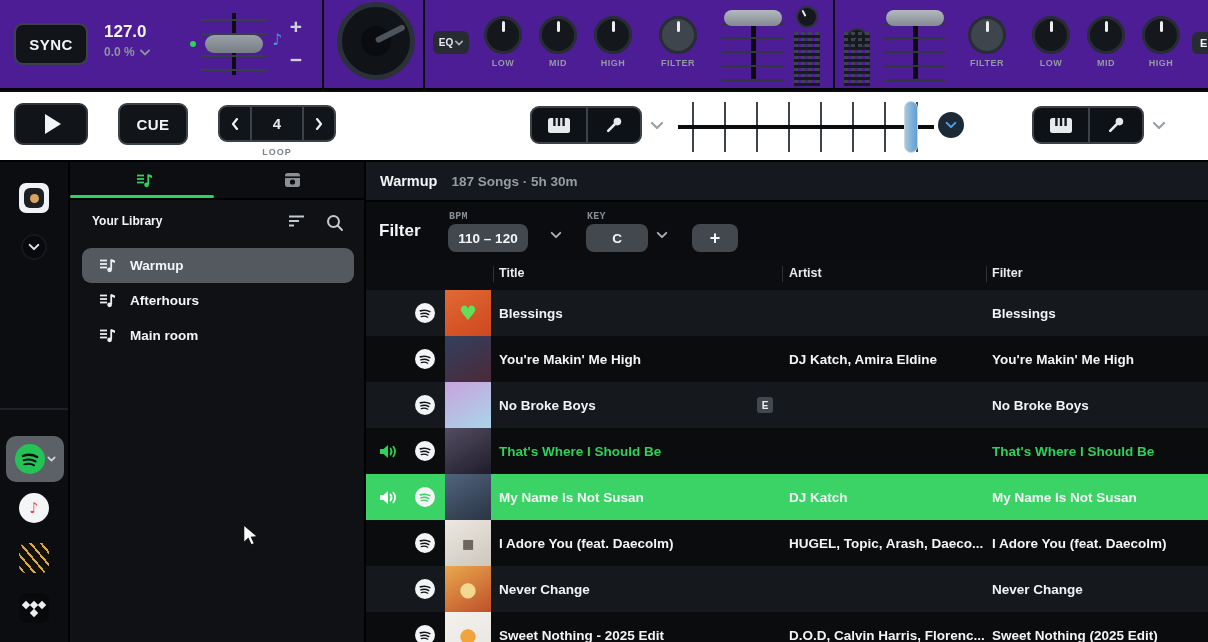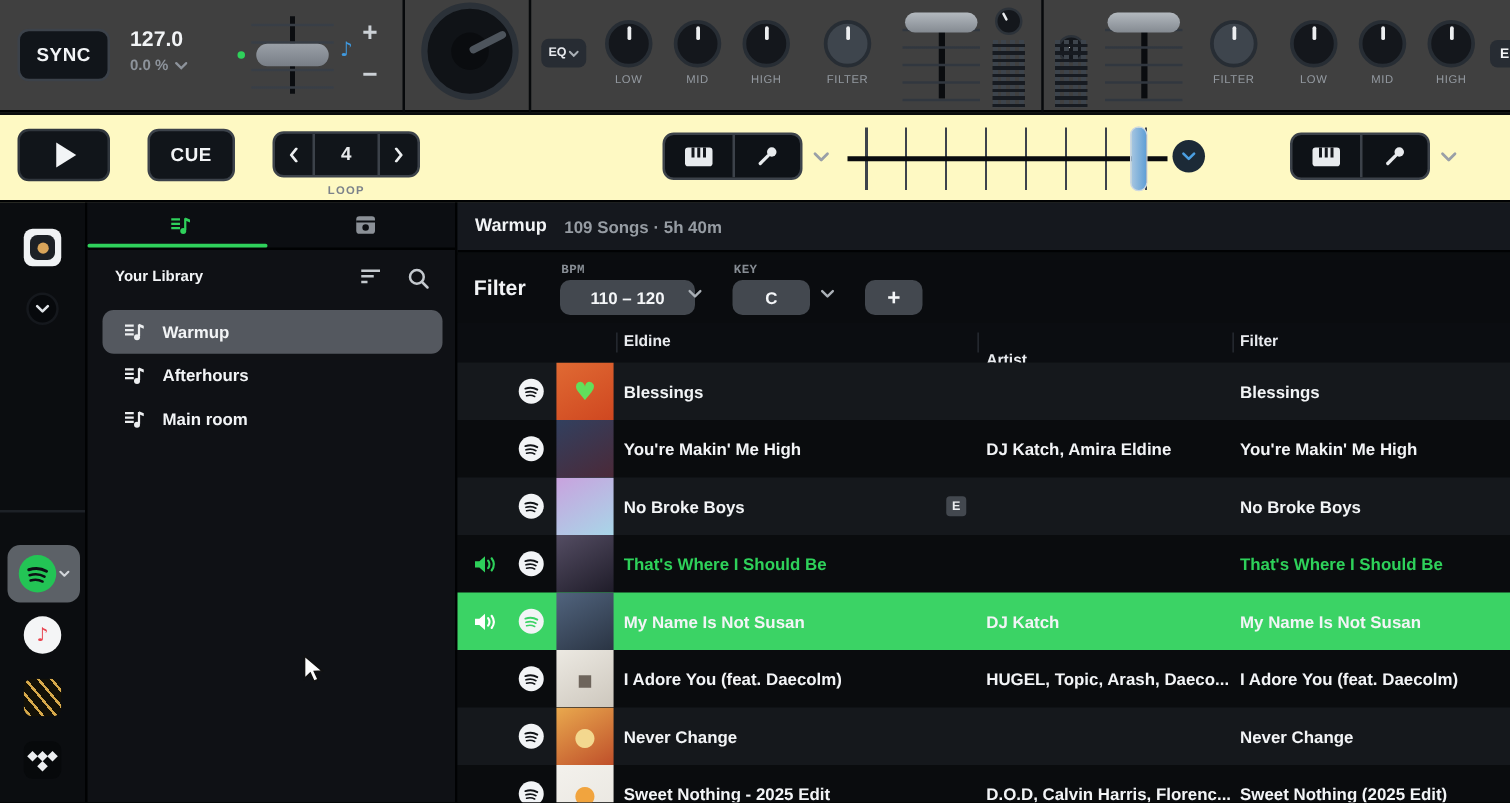--- a/index.html
+++ b/index.html
@@ -5,21 +5,21 @@
   * { margin:0; padding:0; box-sizing:border-box; }
   html,body { background:#000; }
   #app {
     position:relative; width:1208px; height:642px; overflow:hidden;
     background:#0a0c0e; font-family:"Liberation Sans", sans-serif;
     color:#f2f4f6; -webkit-font-smoothing:antialiased;
   }
   .abs { position:absolute; }
 
   
-  .topbar { position:absolute; left:0; top:0; width:1208px; height:90px; background:#404040; border-bottom:2px solid #010203; }
+  .topbar { position:absolute; left:0; top:0; width:1208px; height:90px; background:#4c1d95; border-bottom:2px solid #010203; }
   .vdiv { position:absolute; top:0; width:2px; height:90px; background:#07090b; }
   .btn-outline {
     display:flex; align-items:center; justify-content:center;
     background:#11151a; border:2px solid #3c424a; border-radius:9px;
     color:#f2f4f6; font-weight:bold;
   }
   .sync-btn { left:14px; top:23px; width:74px; height:42px; font-size:15px; letter-spacing:.5px; }
   .bpm-val { left:104px; top:22px; font-size:17px; font-weight:bold; }
   .pitch-row { left:104px; top:45px; display:flex; align-items:center; gap:5px; color:#8d939b; font-size:12px; font-weight:600; }
   .green-dot { left:190px; top:41px; width:6px; height:6px; border-radius:50%; background:#2fd15b; }
@@ -36,21 +36,21 @@
   .pm-btn { width:24px; height:24px; display:flex; align-items:center; justify-content:center; color:#ccd1d6; font-size:21px; font-weight:bold; }
   
   .jog { left:337px; top:2px; width:78px; height:78px; border-radius:50%; border:5px solid #2b3138; background:#101317; }
   .jog-hub { position:absolute; left:19px; top:19px; width:30px; height:30px; border-radius:50%; background:#0a0c0f; }
   .jog-needle { position:absolute; left:34px; top:31px; width:32px; height:6px; border-radius:3px; background:#4d545c; transform:rotate(-27deg); transform-origin:0 50%; }
   
   .eq-btn { left:433px; top:31px; width:36px; height:23px; background:#272c33; border-radius:6px; display:flex; align-items:center; justify-content:center; gap:2px; font-size:10px; font-weight:bold; color:#e8eaee; }
   .knob { width:38px; height:38px; border-radius:50%; background:#14171c; border:3px solid #272d34; position:relative; }
   .knob::after { content:""; position:absolute; left:50%; top:2px; width:3px; height:11px; margin-left:-1.5px; background:#eceef0; border-radius:2px; }
   .knob.light { background:#3e454d; }
-  .knob-label { position:absolute; top:42px; left:-20px; width:78px; text-align:center; font-size:9px; font-weight:normal; letter-spacing:.5px; color:#949aa1; }
+  .knob-label { position:absolute; top:42px; left:-20px; width:78px; text-align:center; font-size:9px; font-weight:bold; letter-spacing:.5px; color:#949aa1; }
   .knob-unit { position:absolute; top:16px; }
   .gain-knob { width:22px; height:22px; border-radius:50%; background:#14171c; border:2px solid #2c3239; position:relative; }
   .gain-knob::after { content:""; position:absolute; left:50%; top:1px; width:2px; height:7px; margin-left:-1px; background:#e8eaec; border-radius:1px; transform-origin:50% 10px; transform:rotate(-28deg); }
   .vu { width:26px; height:54px;
     background:
       repeating-linear-gradient(to bottom, transparent 0 3px, #171b21 3px 6px),
       repeating-linear-gradient(to right, #3d444c 0 4px, transparent 4px 7px);
   }
   .vol-fader { width:62px; height:76px;
     background:
@@ -58,21 +58,21 @@
       linear-gradient(#31373f,#31373f) 0 30px / 100% 2px no-repeat,
       linear-gradient(#31373f,#31373f) 0 44px / 100% 2px no-repeat,
       linear-gradient(#31373f,#31373f) 0 58px / 100% 2px no-repeat,
       linear-gradient(#31373f,#31373f) 0 72px / 100% 2px no-repeat,
       linear-gradient(#0a0c0f,#0a0c0f) 29px 8px / 5px 84% no-repeat;
   }
   .vol-handle { position:absolute; left:2px; top:3px; width:58px; height:16px; border-radius:8px; background:linear-gradient(#b3b9bf,#848a91); }
   .eq-partial { left:1192px; top:32px; width:26px; height:22px; background:#272c33; border-radius:6px; display:flex; align-items:center; padding-left:8px; font-size:11px; font-weight:bold; }
 
   
-  .transportbar { position:absolute; left:0; top:92px; width:1208px; height:70px; background:#fef9c3; border-bottom:2px solid #010203; }
+  .transportbar { position:absolute; left:0; top:92px; width:1208px; height:70px; background:#ffffff; border-bottom:2px solid #010203; }
   .play-btn { left:14px; top:11px; width:74px; height:42px; border-color:#30363d; }
   .play-tri { width:0; height:0; border-left:16px solid #f2f4f6; border-top:10px solid transparent; border-bottom:10px solid transparent; margin-left:4px; }
   .cue-btn { left:118px; top:11px; width:70px; height:42px; font-size:15px; letter-spacing:.5px; }
   .loop-group { left:218px; top:13px; width:118px; height:37px; display:flex; border:2px solid #3c424a; border-radius:9px; background:#11151a; overflow:hidden; }
   .loop-seg { display:flex; align-items:center; justify-content:center; color:#e8eaec; }
   .loop-seg.arrow { width:30px; }
   .loop-seg.val { width:54px; border-left:2px solid #3c424a; border-right:2px solid #3c424a; font-size:15px; font-weight:bold; }
   .loop-label { left:218px; top:55px; width:118px; text-align:center; font-size:9px; font-weight:bold; letter-spacing:1px; color:#7c828a; }
   .kbmic-group { top:14px; height:38px; display:flex; border:2px solid #3c424a; border-radius:9px; background:#0e1217; overflow:hidden; }
   .kbmic-seg { width:54px; display:flex; align-items:center; justify-content:center; }
@@ -415,44 +415,44 @@
     </div>
 
     <svg class="cursor" width="19" height="22" viewBox="0 0 12 14">
       <path d="M1,0.5 L1,12 L3.9,9.2 L5.8,13.4 L7.9,12.4 L6,8.4 L10,8.1 Z" fill="#fdfdfd" stroke="#111" stroke-width="0.8"></path>
     </svg>
   </div>
 
   <div class="content">
     <div class="c-header">
       <span class="c-title">Warmup</span>
-      <span class="c-meta">109 Songs  ·  5h 40m</span>
+      <span class="c-meta">187 Songs  ·  5h 30m</span>
     </div>
 
     <div class="c-filter">
       <div class="filter-label">Filter</div>
       <div class="f-minilabel" style="left:83px; top:7px;">BPM</div>
-      <div class="f-pill" style="left:82px; width:108px;text-align:right;">110 – 120</div>
+      <div class="f-pill" style="left:82px; width:80px;text-align:right;">110 – 120</div>
       <svg class="f-chev" style="left:184px;" width="12" height="8" viewBox="0 0 14 9">
           <polyline points="2,2 7,7 12,2" fill="none" stroke="#aab0b6" stroke-width="2.2" stroke-linecap="round" stroke-linejoin="round"></polyline>
         </svg>
       <div class="f-minilabel" style="left:221px; top:7px;">KEY</div>
       <div class="f-pill" style="left:220px; width:62px;">C</div>
       <svg class="f-chev" style="left:290px;" width="12" height="8" viewBox="0 0 14 9">
           <polyline points="2,2 7,7 12,2" fill="none" stroke="#aab0b6" stroke-width="2.2" stroke-linecap="round" stroke-linejoin="round"></polyline>
         </svg>
       <div class="f-pill" style="left:326px; width:46px; font-size:18px;">+</div>
     </div>
 
     <div class="colhead">
       <div class="sep" style="left:127px"></div>
       <div class="sep" style="left:416px"></div>
       <div class="sep" style="left:620px"></div>
-      <span class="abs" style="left:133px; top:8px;">Eldine</span>
-      <span class="abs" style="left:423px; top:23px;">Artist</span>
+      <span class="abs" style="left:133px; top:8px;">Title</span>
+      <span class="abs" style="left:423px; top:8px;">Artist</span>
       <span class="abs" style="left:626px; top:8px;">Filter</span>
     </div>
 
     <div class="rows">
 
       <div class="trow r-light">
         <div class="cell c-spot">
             <div class="spot-circle">
               <svg width="20" height="20" viewBox="0 0 30 30">
                 <path d="M8,11.8 c5.2,-1.6 10.4,-1 14.2,1.2" fill="none" stroke="#101317" stroke-width="2.4" stroke-linecap="round"></path>

